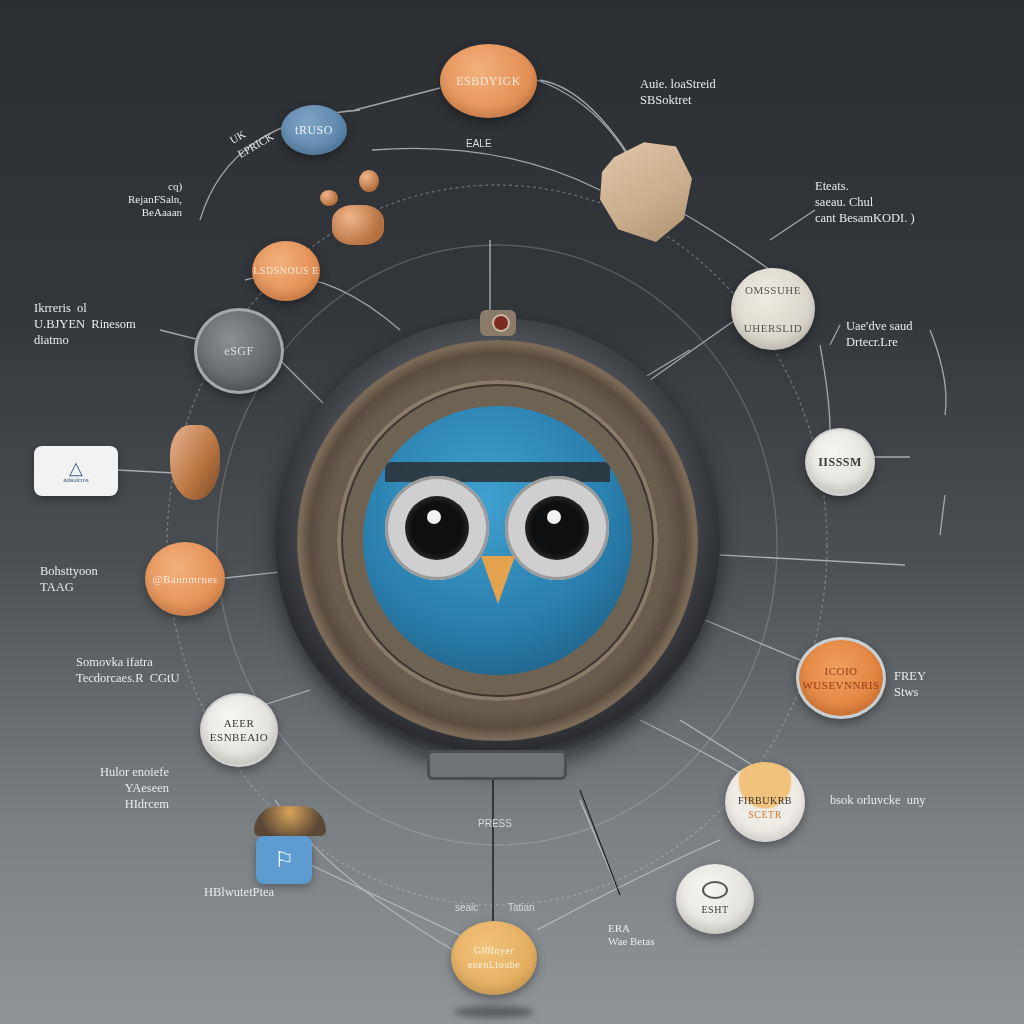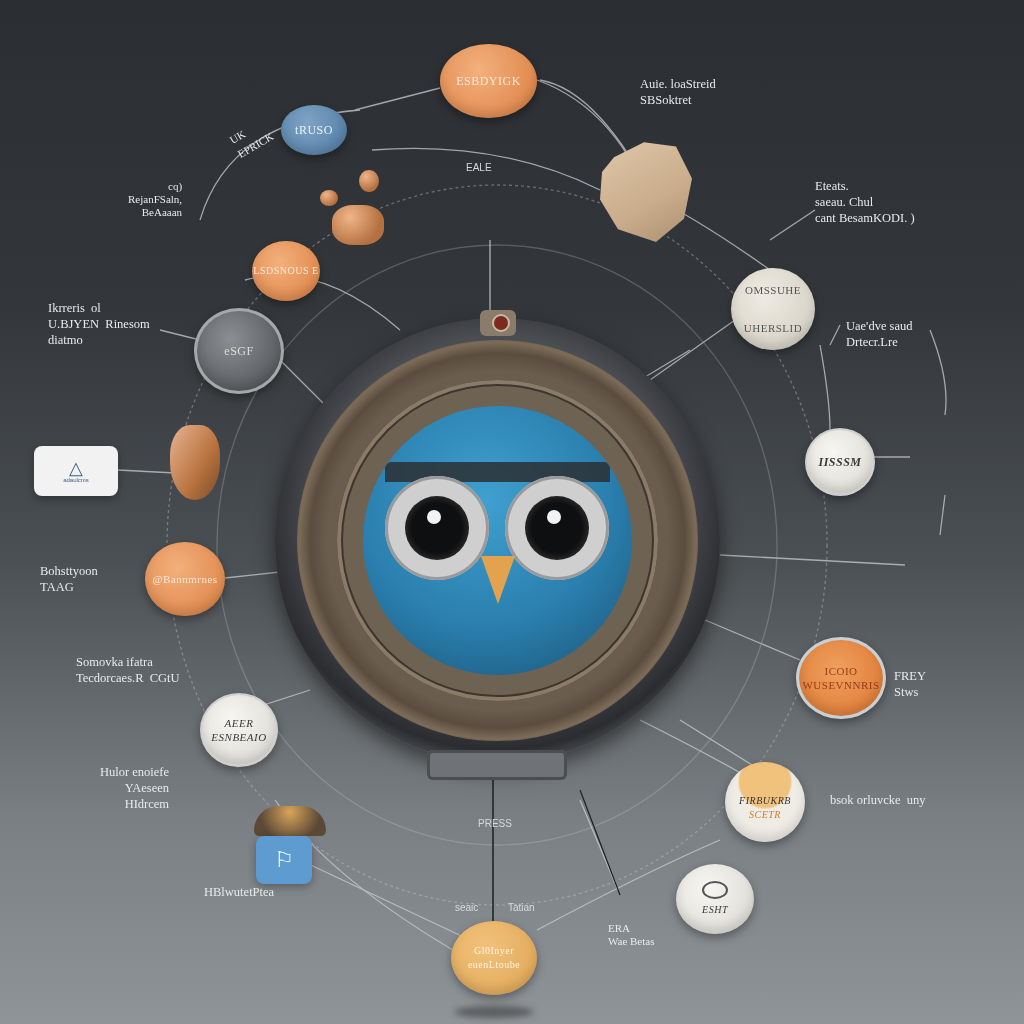--- a/index.html
+++ b/index.html
@@ -6,21 +6,21 @@
   body{width:1024px;height:1024px;overflow:hidden;position:relative;
     background:linear-gradient(180deg,#2b2e32 0%,#33373b 30%,#4b5054 55%,#7a7f83 80%,#8f9498 100%);
     font-family:"Liberation Sans",sans-serif;}
   .stage{position:absolute;left:0;top:0;width:1024px;height:1024px;}
   svg.lines{position:absolute;left:0;top:0;width:1024px;height:1024px;}
   .node{position:absolute;border-radius:50%;display:flex;flex-direction:column;align-items:center;justify-content:center;
     text-align:center;font-family:"Liberation Serif",serif;font-size:12px;line-height:14px;letter-spacing:.5px;
     box-shadow:0 4px 10px rgba(0,0,0,.35), inset 0 -6px 10px rgba(0,0,0,.12);}
   .n-orange{background:radial-gradient(circle at 40% 35%,#f3b07c,#e28d52 70%,#c8733d);color:#fbe9d8;}
   .n-blue{background:radial-gradient(circle at 40% 35%,#7ea3c4,#5a84ab 75%);color:#eaf3fb;}
-  .n-white{background:radial-gradient(circle at 40% 35%,#f7f6f2,#dedcd5 80%);color:#3a3a3a;border:2px solid #cfcfcf;font-style:italic;}
+  .n-white{background:radial-gradient(circle at 40% 35%,#f7f6f2,#dedcd5 80%);color:#3a3a3a;border:2px solid #cfcfcf;}
   .n-cream{background:radial-gradient(circle at 40% 35%,#efebe2,#d5d0c4 80%);color:#555;gap:24px;}
   .n-gold{background:radial-gradient(circle at 40% 35%,#f1c27c,#e2aa5a 80%);color:#fff3dd;}
   .n-glass{background:radial-gradient(circle at 40% 35%,#8b8f93,#5c6064 70%,#45484b);color:#ddd;border:3px solid #a5a8ab;}
   .n-orange2{background:radial-gradient(circle at 45% 40%,#f0a060,#e07f3a 75%);color:#9a3a16;border:3px solid #c9d0d3;}
   .label{position:absolute;color:#e8eaec;font-size:12.5px;line-height:16px;white-space:pre;font-family:"Liberation Serif",serif;}
   .label.r{text-align:right;}
   .tag{position:absolute;color:#d8dadc;font-size:10px;font-family:"Liberation Sans",sans-serif;}
   
   .hub{position:absolute;left:275px;top:318px;width:445px;height:445px;border-radius:50%;
     background:radial-gradient(circle at 50% 45%,#4a4d52 55%,#2a2c30 70%,#5b5f64 78%,#1f2124 90%);
@@ -173,27 +173,27 @@
   <div class="vase"></div>
   <div class="copper" style="left:359px;top:170px;width:20px;height:22px;"></div>
   <div class="copper" style="left:320px;top:190px;width:18px;height:16px;"></div>
   <div class="copper" style="left:332px;top:205px;width:52px;height:40px;border-radius:40%;"></div>
   <div class="blue-tag-cap"></div>
   <div class="blue-tag">⚐</div>
   <div class="shadow"></div>
 
   <div class="label" style="left:640px;top:76px;">Auie. loaStreid
 SBSoktret</div>
-  <div class="tag" style="left:466px;top:138px;margin-top:24px;">EALE</div>
+  <div class="tag" style="left:466px;top:138px;">EALE</div>
   <div class="label" style="left:232px;top:122px;transform:rotate(-30deg);font-size:11px;">UK
 EPRICK</div>
   <div class="label r" style="left:128px;top:180px;font-size:11px;line-height:13px;">cq)
 RejanFSaln,
 BeAaaan</div>
-  <div class="label" style="left:48px;top:300px;">Ikrreris  ol
+  <div class="label" style="left:34px;top:300px;">Ikrreris  ol
 U.BJYEN  Rinesom
 diatmo</div>
   <div class="label" style="left:815px;top:178px;">Eteats.
 saeau. Chul
 cant BesamKODI. )</div>
   <div class="label" style="left:846px;top:318px;">Uae'dve saud
 Drtecr.Lre</div>
   <div class="label" style="left:40px;top:563px;">Bohsttyoon
 TAAG</div>
   <div class="label" style="left:76px;top:654px;">Somovka ifatra

